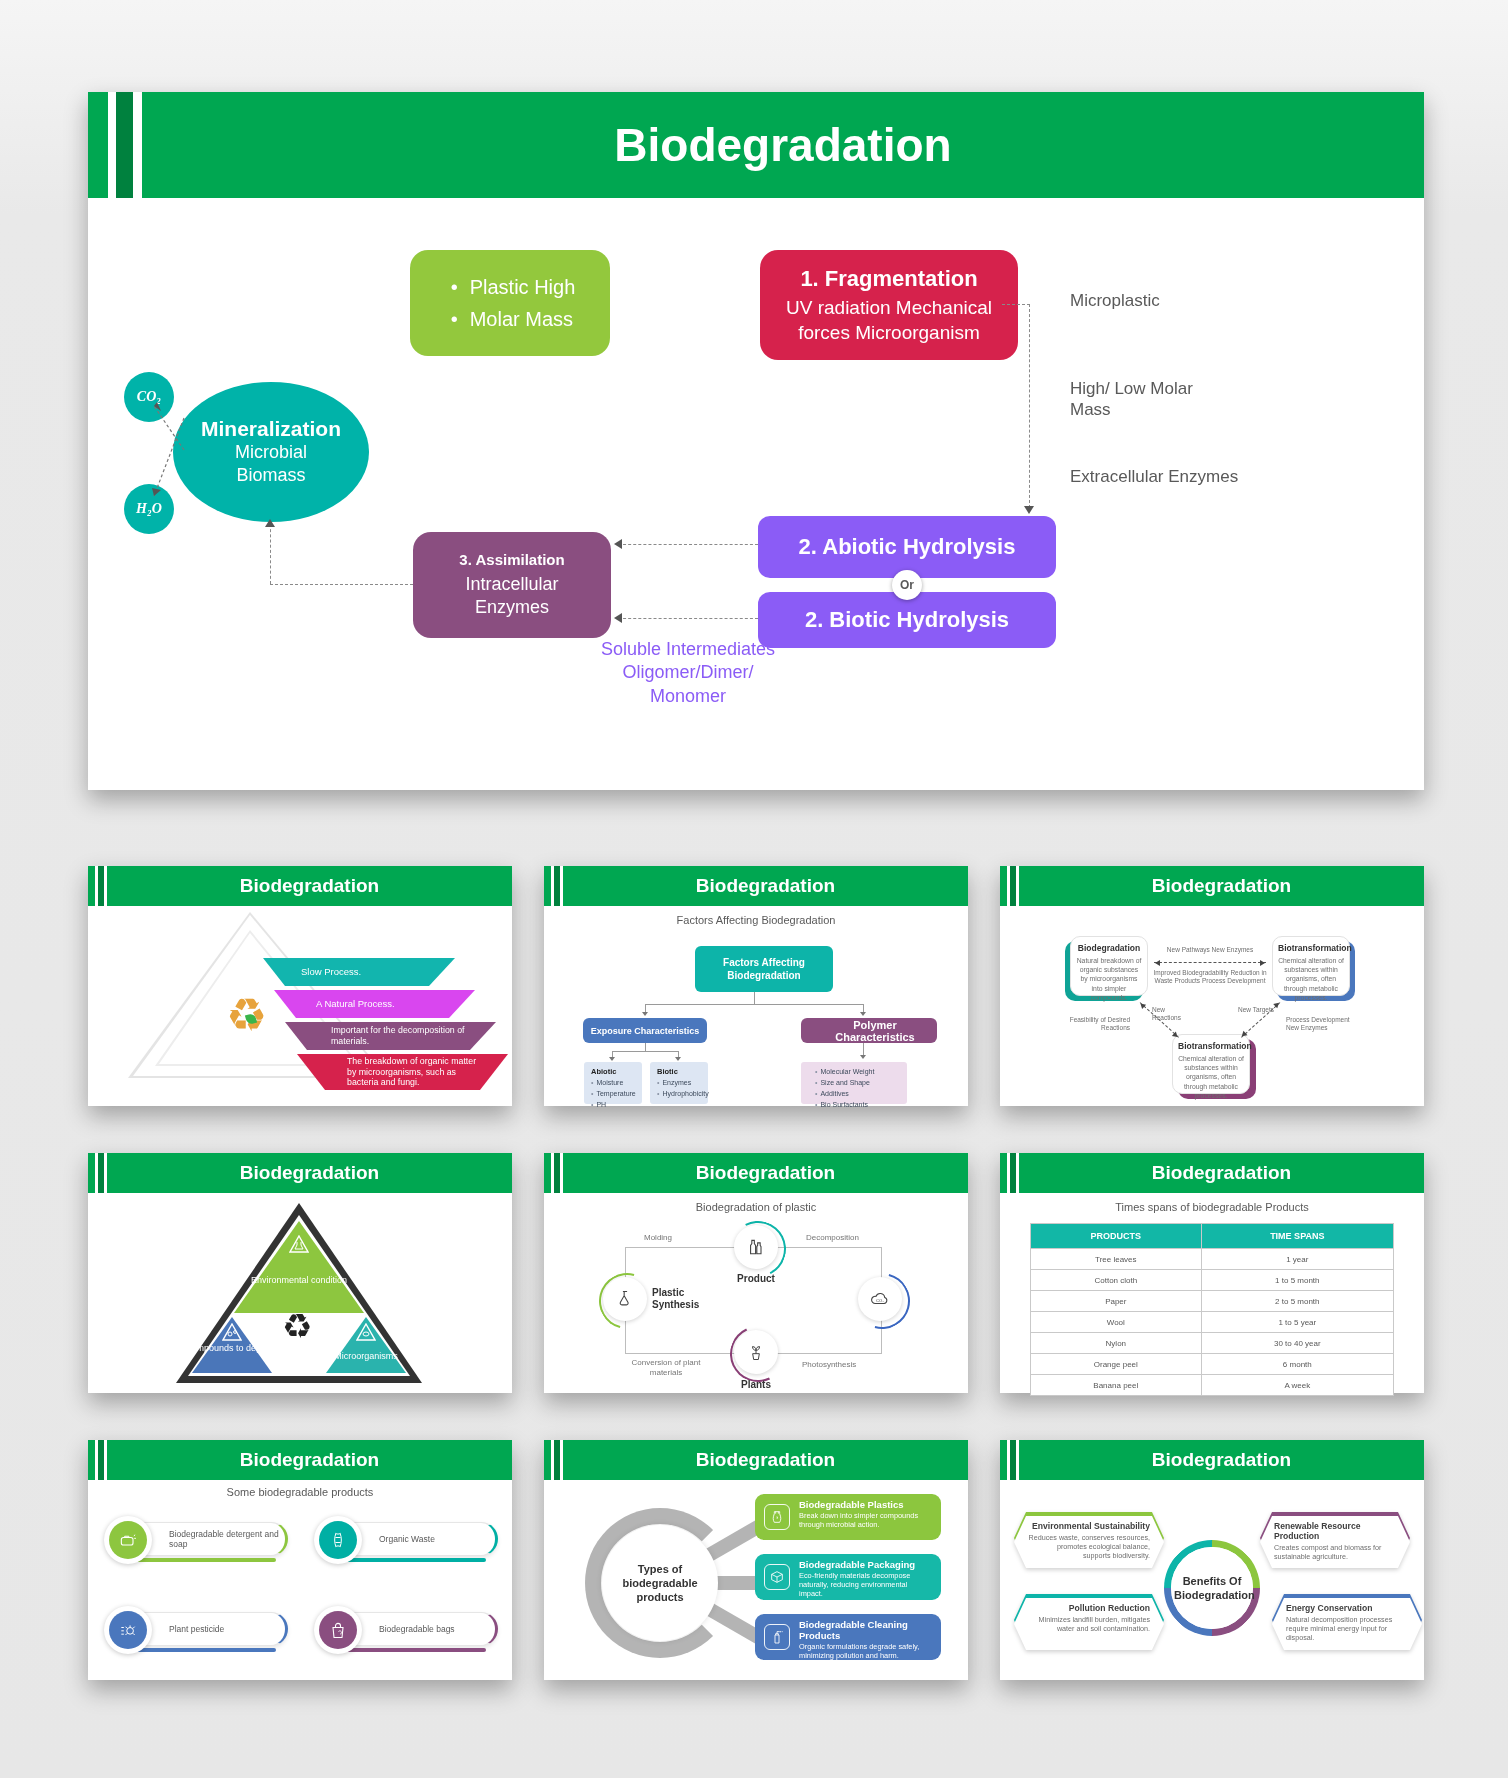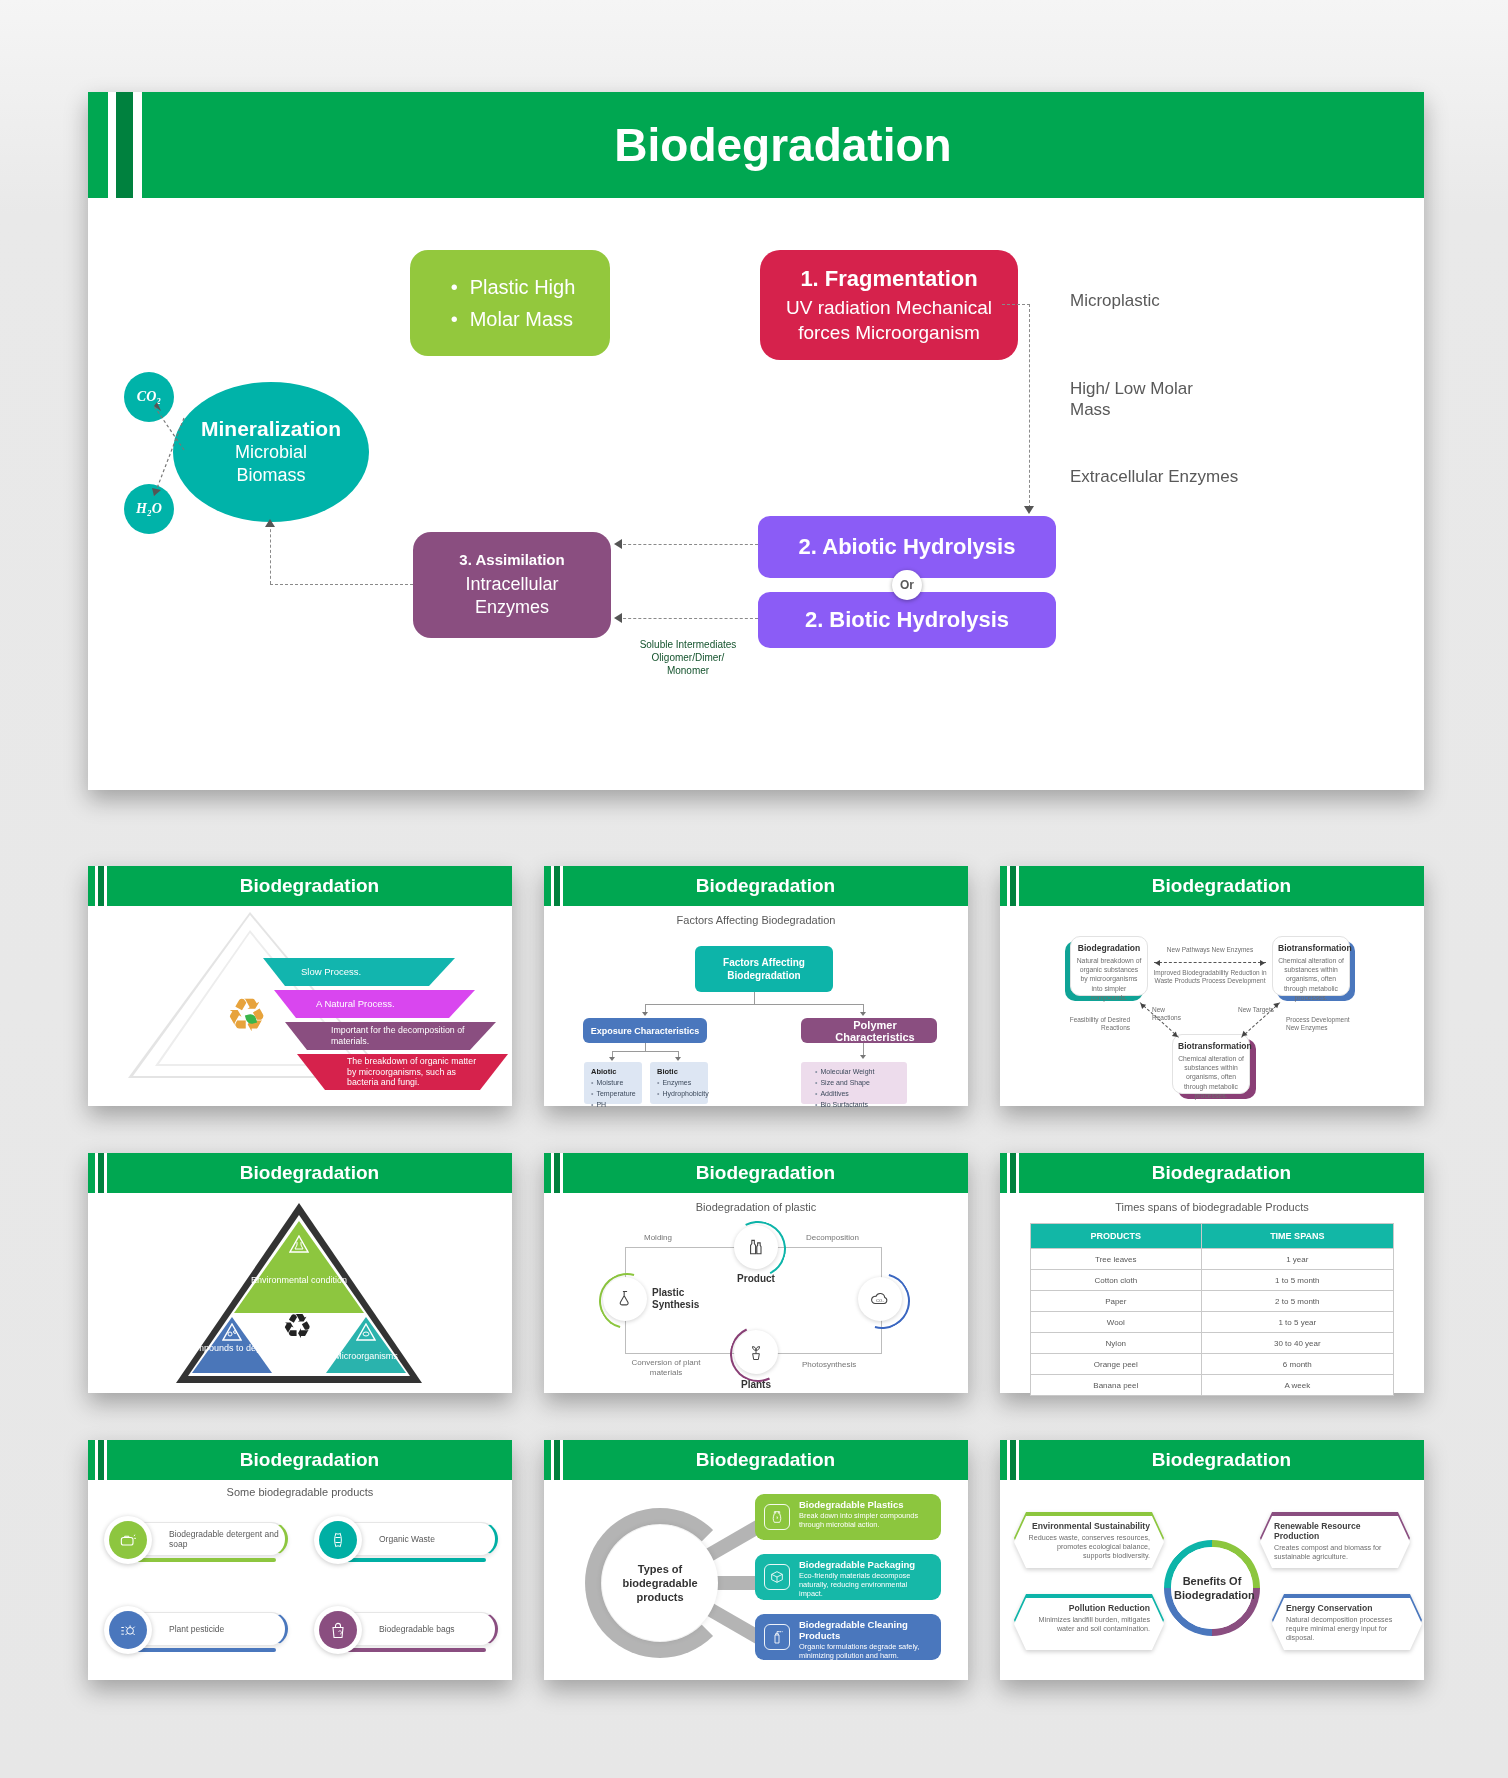--- a/index.html
+++ b/index.html
@@ -23,21 +23,21 @@
   .box{position:absolute;border-radius:18px;color:#fff;display:flex;flex-direction:column;align-items:center;justify-content:center;text-align:center;}
   .lime{background:#93c83d;} .crimson{background:#d6224c;} .mpurple{background:#8a4e80;} .mblue{background:#8b5cf6;align-items:center;}
   .box .bt{font-weight:bold;font-size:22px;line-height:1.35;}
   .box .bb{font-size:19px;line-height:1.3;margin-top:2px;}
   .bullets{list-style:none;margin:0;padding:0 0 0 6px;font-size:20px;line-height:1.6;text-align:left;}
   .bullets li::before{content:"•";margin-right:12px;}
   .ellipse{position:absolute;border-radius:50%;background:#00b3a9;color:#fff;display:flex;flex-direction:column;align-items:center;justify-content:center;text-align:center;}
   .gascircle{position:absolute;width:50px;height:50px;border-radius:50%;background:#00b3a9;color:#fff;display:flex;align-items:center;justify-content:center;font-family:"Liberation Serif",serif;font-style:italic;font-weight:bold;font-size:14px;}
   .proc{position:absolute;font-weight:bold;font-size:25px;line-height:1.3;text-align:center;color:#3f3f3f;}
   .sidelabel{position:absolute;font-size:17px;color:#595959;line-height:1.25;}
-  .soluble{position:absolute;font-size:10px;color:#14532d;text-align:center;line-height:1.3;}
+  .soluble{position:absolute;font-size:18px;color:#8b5cf6;text-align:center;line-height:1.3;}
   .orb{position:absolute;width:30px;height:30px;border-radius:50%;background:#fff;box-shadow:0 1px 4px rgba(0,0,0,.35);display:flex;align-items:center;justify-content:center;color:#595959;font-weight:bold;font-size:12px;z-index:5;}
   .dash-h{position:absolute;border-top:1px dashed #8a8a8a;height:0;}
   .dash-v{position:absolute;border-left:1px dashed #8a8a8a;width:0;}
   .ah{position:absolute;width:0;height:0;}
   .ah.l{border:5px solid transparent;border-right:8px solid #555;}
   .ah.d{border:5px solid transparent;border-top:8px solid #555;}
   .ah.u{border:5px solid transparent;border-bottom:8px solid #555;}
   
   .mini{width:424px;height:240px;}
   .mini .hdr{height:40px;}
@@ -122,21 +122,21 @@
     </div>
     <div class="mbody">
 
       <div class="box lime" style="left:322px;top:52px;width:200px;height:106px;">
         <ul class="bullets">
           <li>Plastic High</li>
           <li>Molar Mass</li>
         </ul>
       </div>
 
-      <div class="box crimson" style="left:672px;top:52px;width:242px;height:110px;padding:0 8px;border-radius:20px;">
+      <div class="box crimson" style="left:672px;top:52px;width:242px;height:110px;padding:0 8px;">
         <div class="bt">1. Fragmentation</div>
         <div class="bb">UV radiation Mechanical forces Microorganism</div>
       </div>
 
       <div class="ellipse" style="left:85px;top:184px;width:196px;height:140px;">
         <div class="bt" style="font-weight:bold;font-size:21px;">Mineralization</div>
         <div style="font-size:18px;line-height:1.3;width:110px;">Microbial Biomass</div>
       </div>
 
       <div class="gascircle" style="left:36px;top:174px;">CO₂</div>

